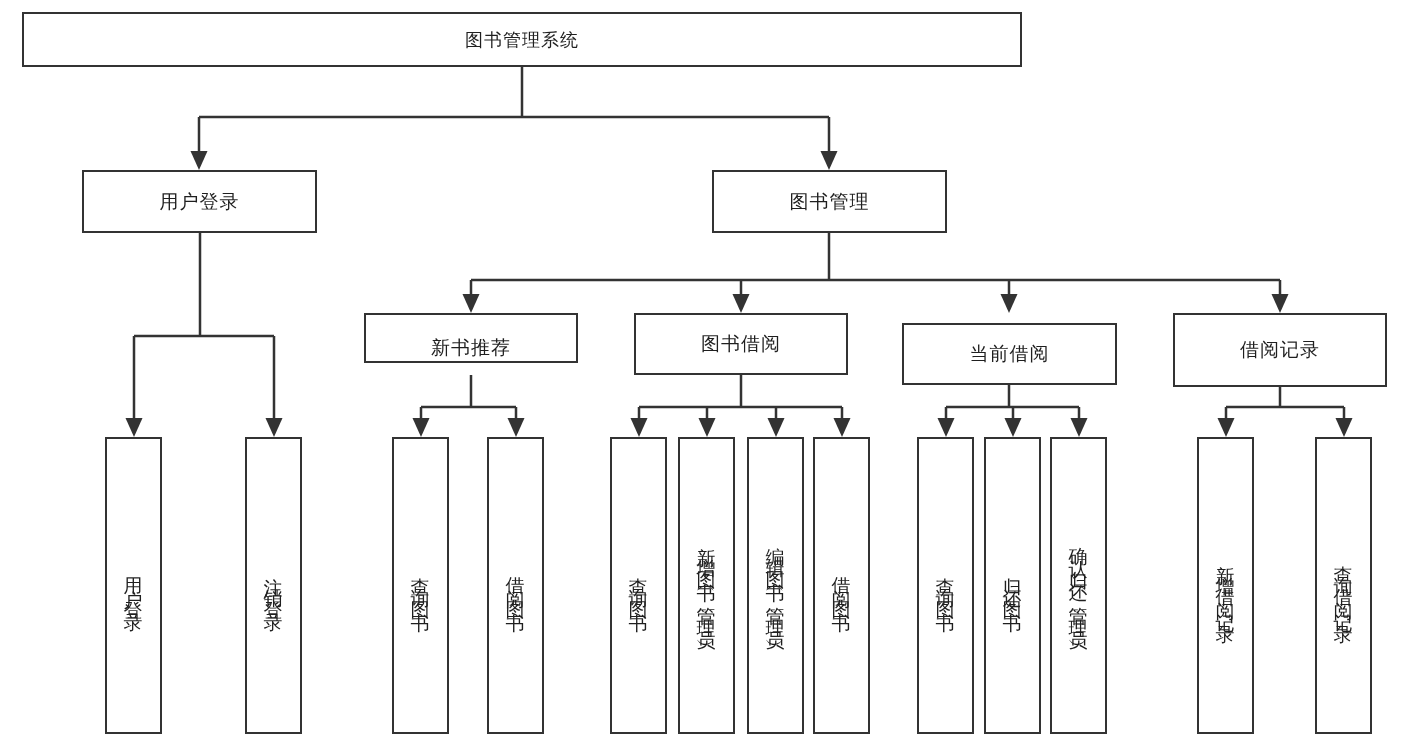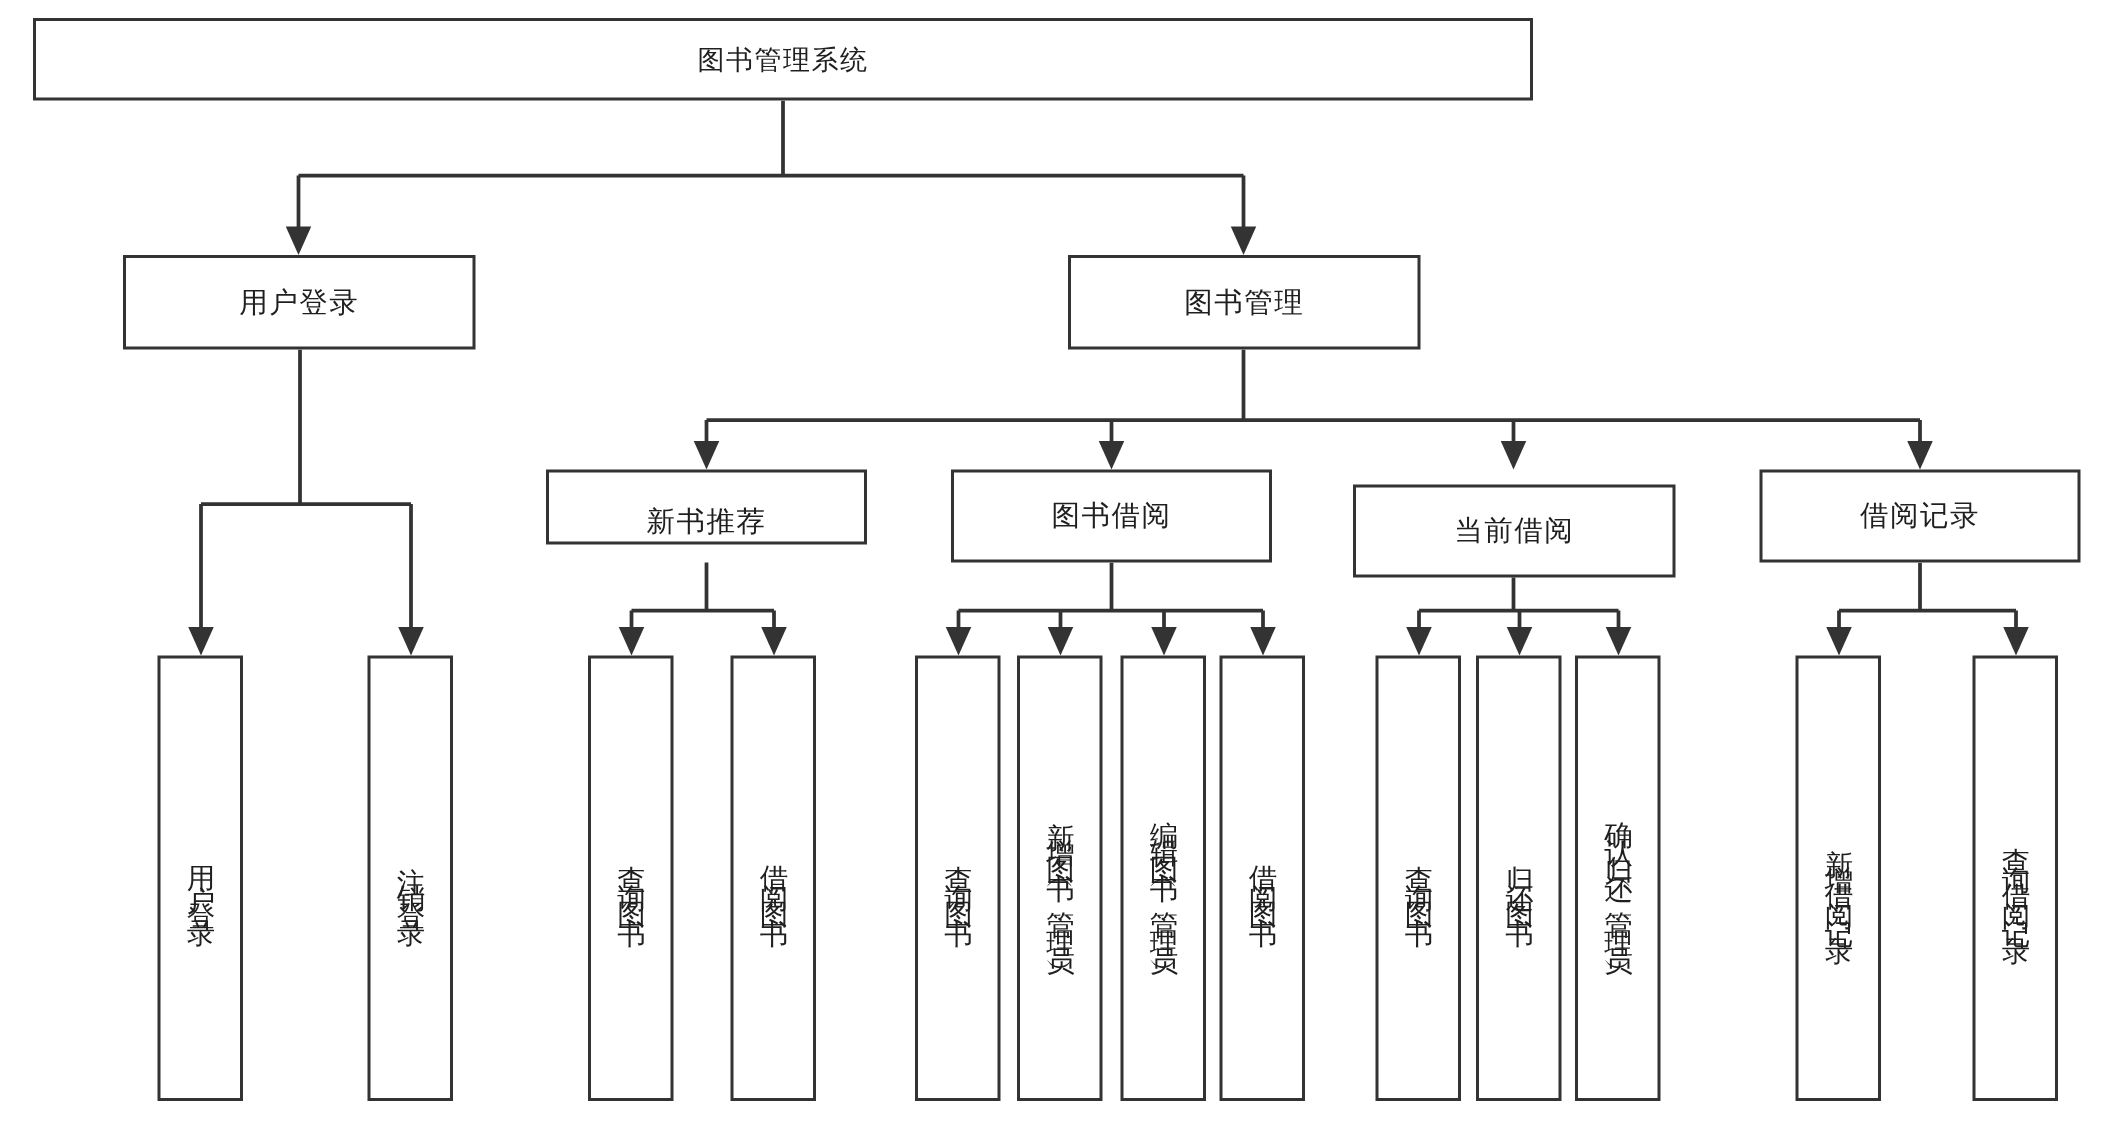--- a/index.html
+++ b/index.html
@@ -41,21 +41,21 @@
     line-height:1;
     white-space:nowrap;
   }
   
   #n-root   {left:22px;  top:12px;  width:1000px; height:55px;}
   #n-login  {left:82px;  top:170px; width:235px;  height:63px;}
   #n-mgmt   {left:712px; top:170px; width:235px;  height:63px;text-align:right;}
   #n-newrec {left:364px; top:313px; width:214px;  height:50px;align-items:flex-end;}
   #n-borrow {left:634px; top:313px; width:214px;  height:62px;text-align:center;}
   #n-current{left:902px; top:323px; width:215px;  height:62px;}
-  #n-records{left:1173px;top:313px; width:214px;  height:62px;}
+  #n-records{left:1173px;top:313px; width:214px;  height:74px;}
   #lf-user-login   {left:105px;}
   #lf-logout       {left:245px;}
   #lf-nr-query     {left:392px;}
   #lf-nr-borrow    {left:487px;}
   #lf-bb-query     {left:610px;}
   #lf-bb-add       {left:678px;}
   #lf-bb-edit      {left:747px;}
   #lf-bb-borrow    {left:813px;}
   #lf-cb-query     {left:917px;}
   #lf-cb-return    {left:984px;}

